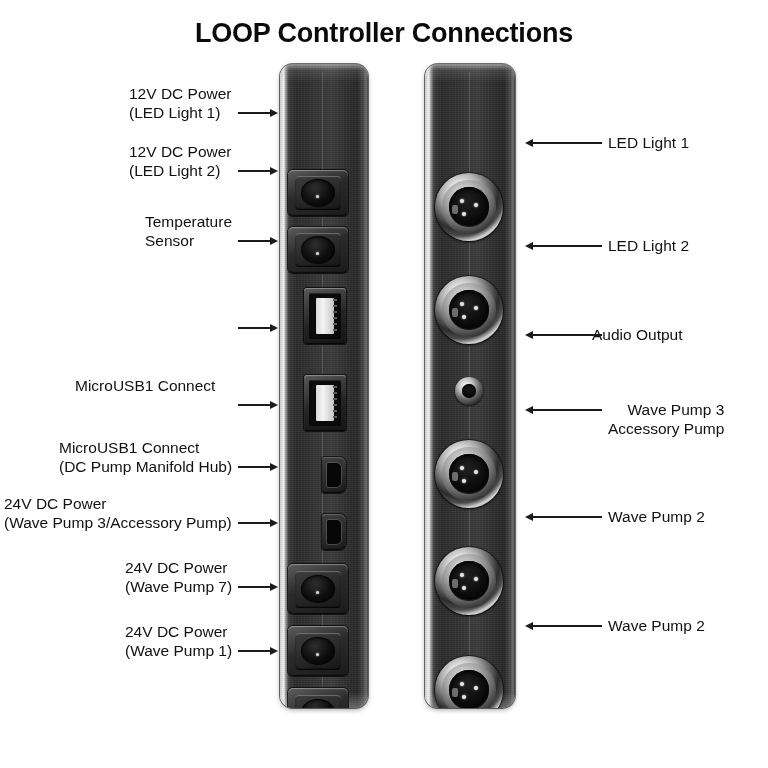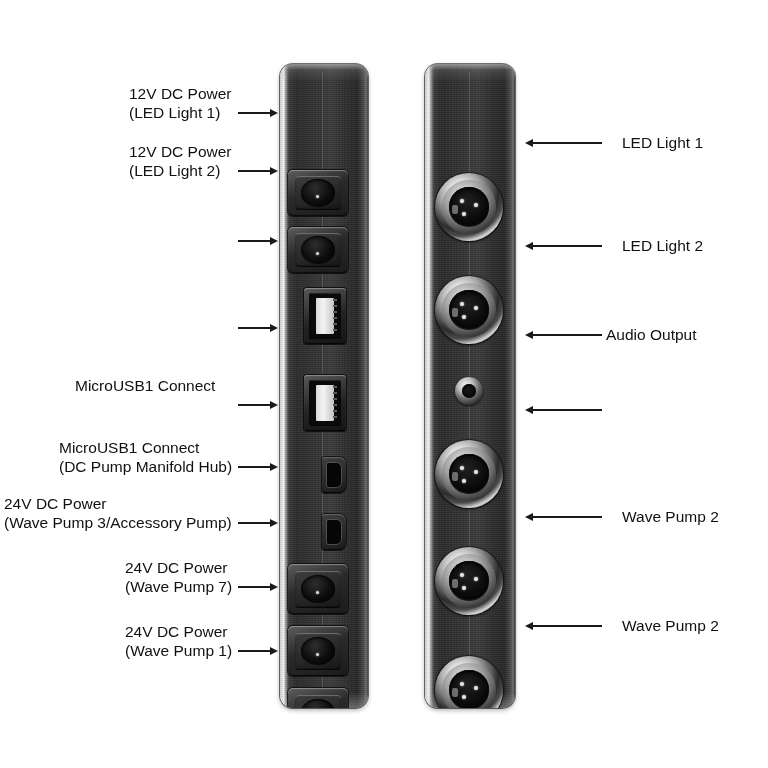--- a/index.html
+++ b/index.html
@@ -268,21 +268,21 @@
     position: absolute;
     font-size: 15.5px;
     line-height: 19px;
     color: #111111;
     white-space: nowrap;
   }
   .label .l1 { display: block; }
   .label .l2 { display: block; }
 
   .label.left  { text-align: left; }
-  .label.right { text-align: right; margin-left: 14px; }
+  .label.right { text-align: right; }
 
   
   .leader {
     position: absolute;
     height: 1.6px;
     background: #1a1a1a;
     z-index: 2;
   }
   .arrow-r, .arrow-l {
     position: absolute;
@@ -299,20 +299,21 @@
     border-top: 4.5px solid transparent;
     border-bottom: 4.5px solid transparent;
     border-right: 8px solid #1a1a1a;
   }
 </style>
 </head>
 <body>
 
 <div id="stage">
 
+  <div id="title">LOOP Controller Connections</div>
 
   <div class="device" id="device-left">
     <div class="seam" style="left:42px;"></div>
   <div class="port dc-jack" style="top: 106px; left: 8px; width: 60px; height: 46px;">
         <div class="bezel">
           <div class="hole">
             <div class="pin"></div>
           </div>
         </div>
       </div>
@@ -424,20 +425,24 @@
       <span class="l2">(LED Light 1)</span>
     </div>
     <div class="leader" style="left: 238px; top: 112px; width: 32px;"></div>
     <div class="arrow-r" style="left: 270px; top: 108.5px;"></div>
     <div class="label left" style="top: 142px; left: 129px; width: 103px;">
       <span class="l1">12V DC Power</span>
       <span class="l2">(LED Light 2)</span>
     </div>
     <div class="leader" style="left: 238px; top: 170px; width: 32px;"></div>
     <div class="arrow-r" style="left: 270px; top: 166.5px;"></div>
+    <div class="label left" style="top: 212px; left: 145px; width: 87px;">
+      <span class="l1">Temperature</span>
+      <span class="l2">Sensor</span>
+    </div>
     <div class="leader" style="left: 238px; top: 240px; width: 32px;"></div>
     <div class="arrow-r" style="left: 270px; top: 236.5px;"></div>
     <div class="leader" style="left: 238px; top: 327px; width: 32px;"></div>
     <div class="arrow-r" style="left: 270px; top: 323.5px;"></div>
     <div class="label left" style="top: 376px; left: 75px; width: 157px;">
       <span class="l1">MicroUSB1 Connect</span>
     </div>
     <div class="leader" style="left: 238px; top: 404px; width: 32px;"></div>
     <div class="arrow-r" style="left: 270px; top: 400.5px;"></div>
     <div class="label left" style="top: 438px; left: 59px; width: 173px;">
@@ -472,20 +477,24 @@
     <div class="label right" style="left: 608px; top: 236px;">
       <span class="l1">LED Light 2</span>
     </div>
     <div class="leader" style="left: 533px; top: 245px; width: 69px;"></div>
     <div class="arrow-l" style="left: 525px; top: 241.5px;"></div>
     <div class="label right" style="left: 592px; top: 325px;">
       <span class="l1">Audio Output</span>
     </div>
     <div class="leader" style="left: 533px; top: 334px; width: 69px;"></div>
     <div class="arrow-l" style="left: 525px; top: 330.5px;"></div>
+    <div class="label right" style="left: 608px; top: 400px;">
+      <span class="l1">Wave Pump 3</span>
+      <span class="l2">Accessory Pump</span>
+    </div>
     <div class="leader" style="left: 533px; top: 409px; width: 69px;"></div>
     <div class="arrow-l" style="left: 525px; top: 405.5px;"></div>
     <div class="label right" style="left: 608px; top: 507px;">
       <span class="l1">Wave Pump 2</span>
     </div>
     <div class="leader" style="left: 533px; top: 516px; width: 69px;"></div>
     <div class="arrow-l" style="left: 525px; top: 512.5px;"></div>
     <div class="label right" style="left: 608px; top: 616px;">
       <span class="l1">Wave Pump 2</span>
     </div>

